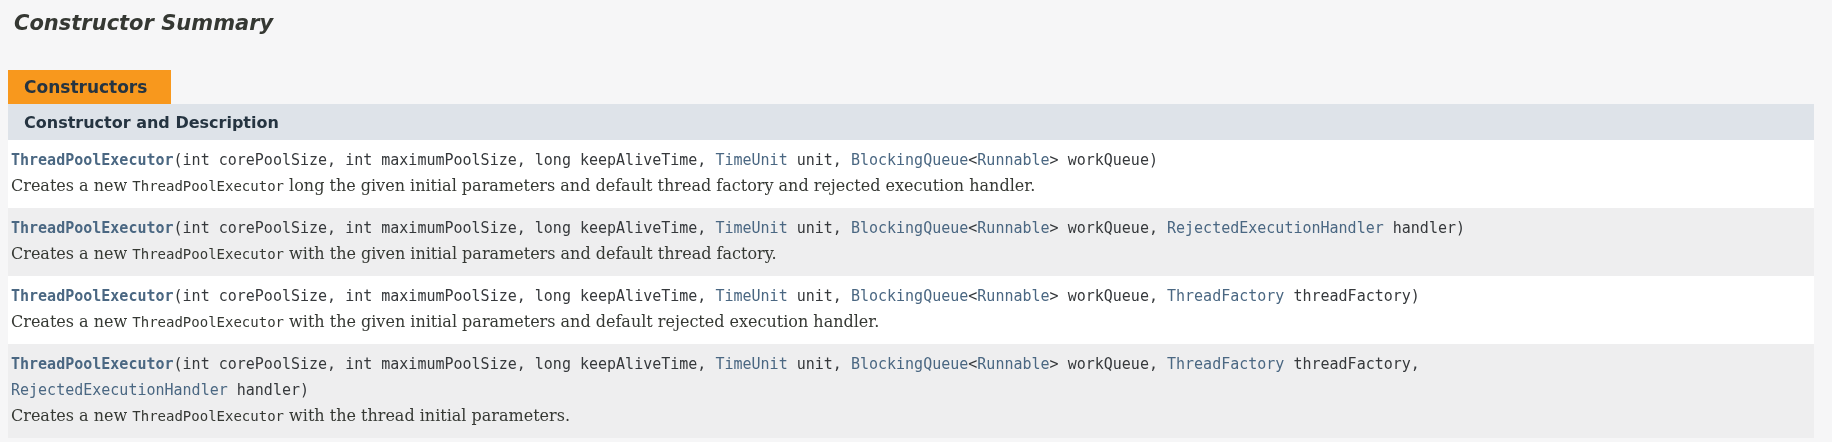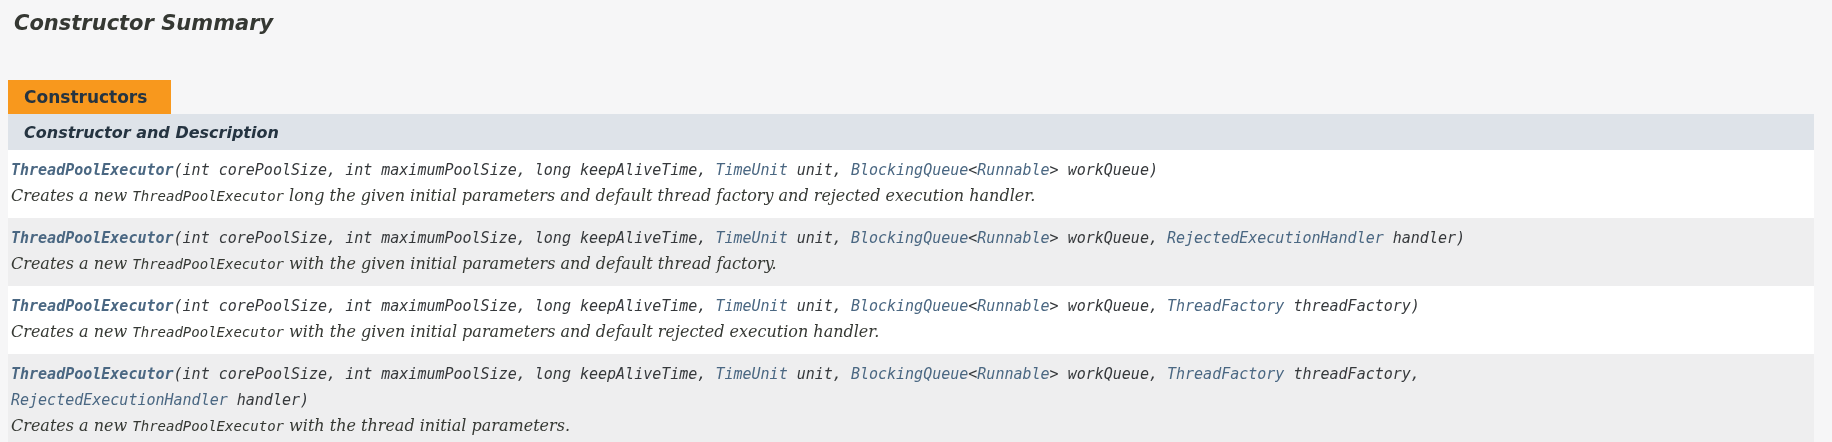--- a/index.html
+++ b/index.html
@@ -16,41 +16,40 @@
   }
   h3.section-title {
     margin: 1px 0 0 6px;
     font-size: 21px;
     line-height: 28px;
     font-style: italic;
     font-weight: bold;
     color: #353833;
   }
   .tabs {
-    margin-top: 43px;
+    margin-top: 33px;
     height: 34px;
   }
   .tab {
     display: inline-block;
     background: #f8981d;
     color: #253441;
     height: 34px;
     line-height: 34px;
     padding: 0 24px 0 16px;
     min-width: 156px;
     font-weight: bold;
     font-size: 17px;
     white-space: nowrap;
   }
   table.member-summary {
     border-collapse: collapse;
     width: 100%;
     background: #ffffff;
     border: 0;
-    font-style: italic;
   }
   table.member-summary th {
     background: #dee3e9;
     color: #253441;
     text-align: left;
     font-size: 16px;
     font-weight: bold;
     height: 36px;
     padding: 0 3px 0 16px;
   }

